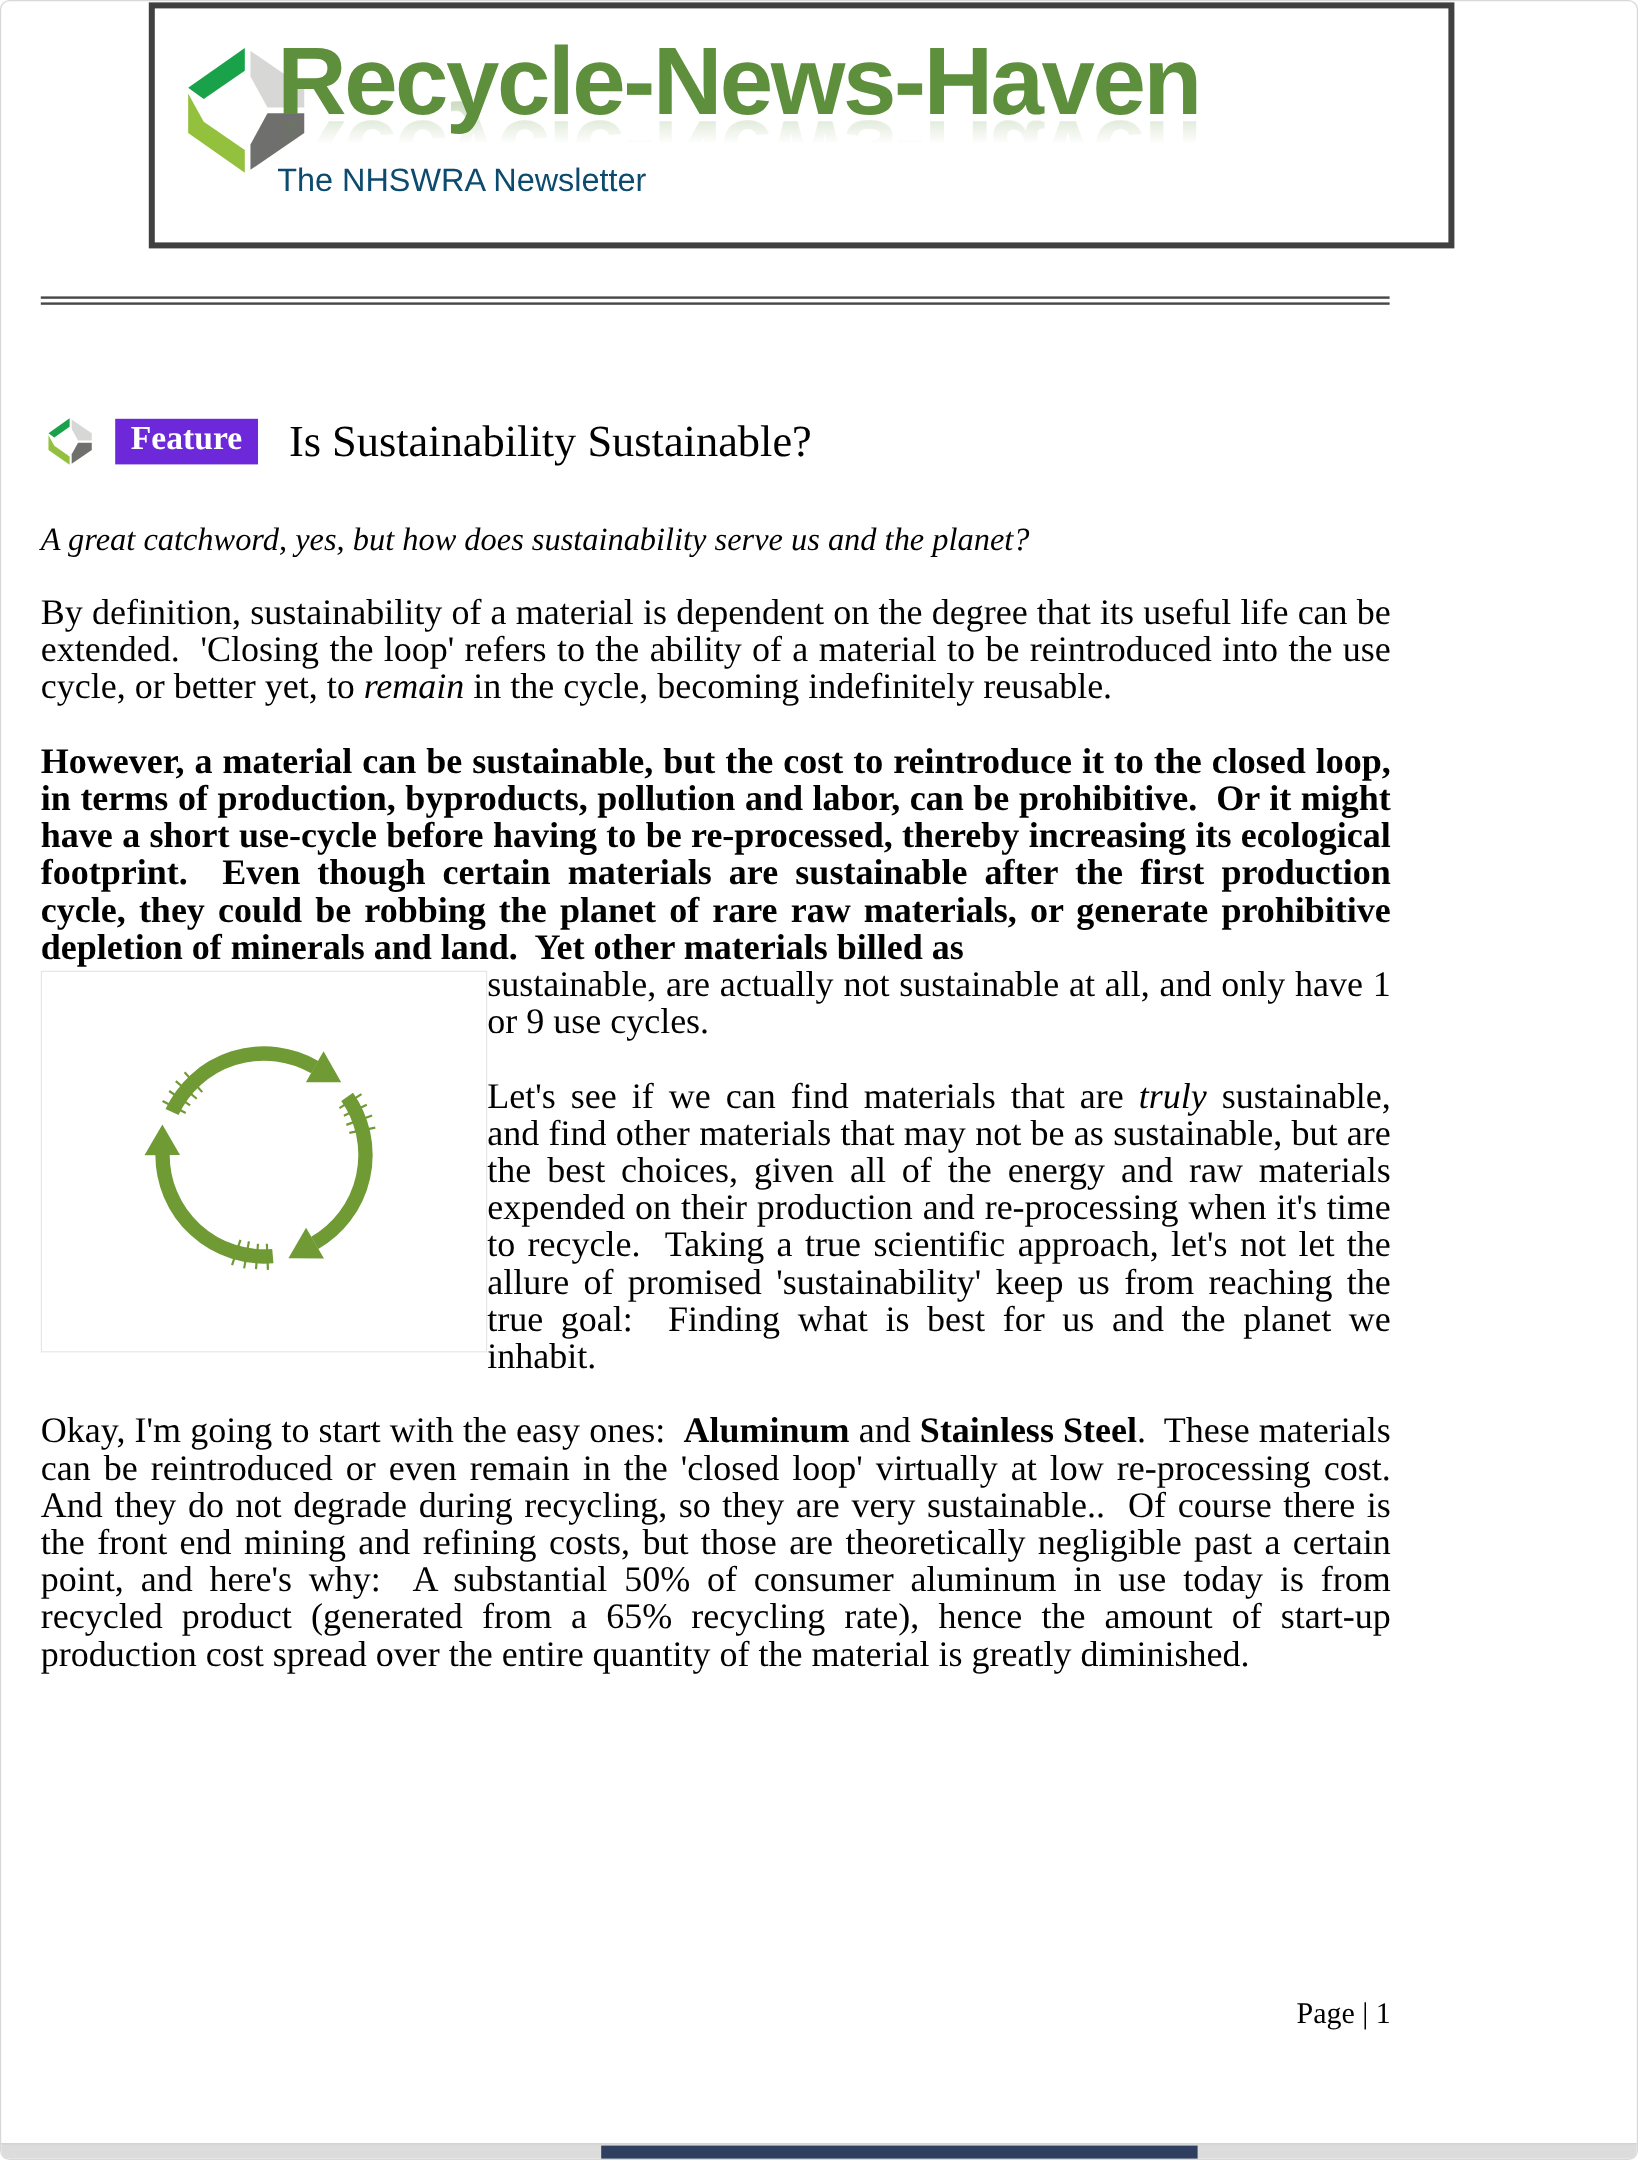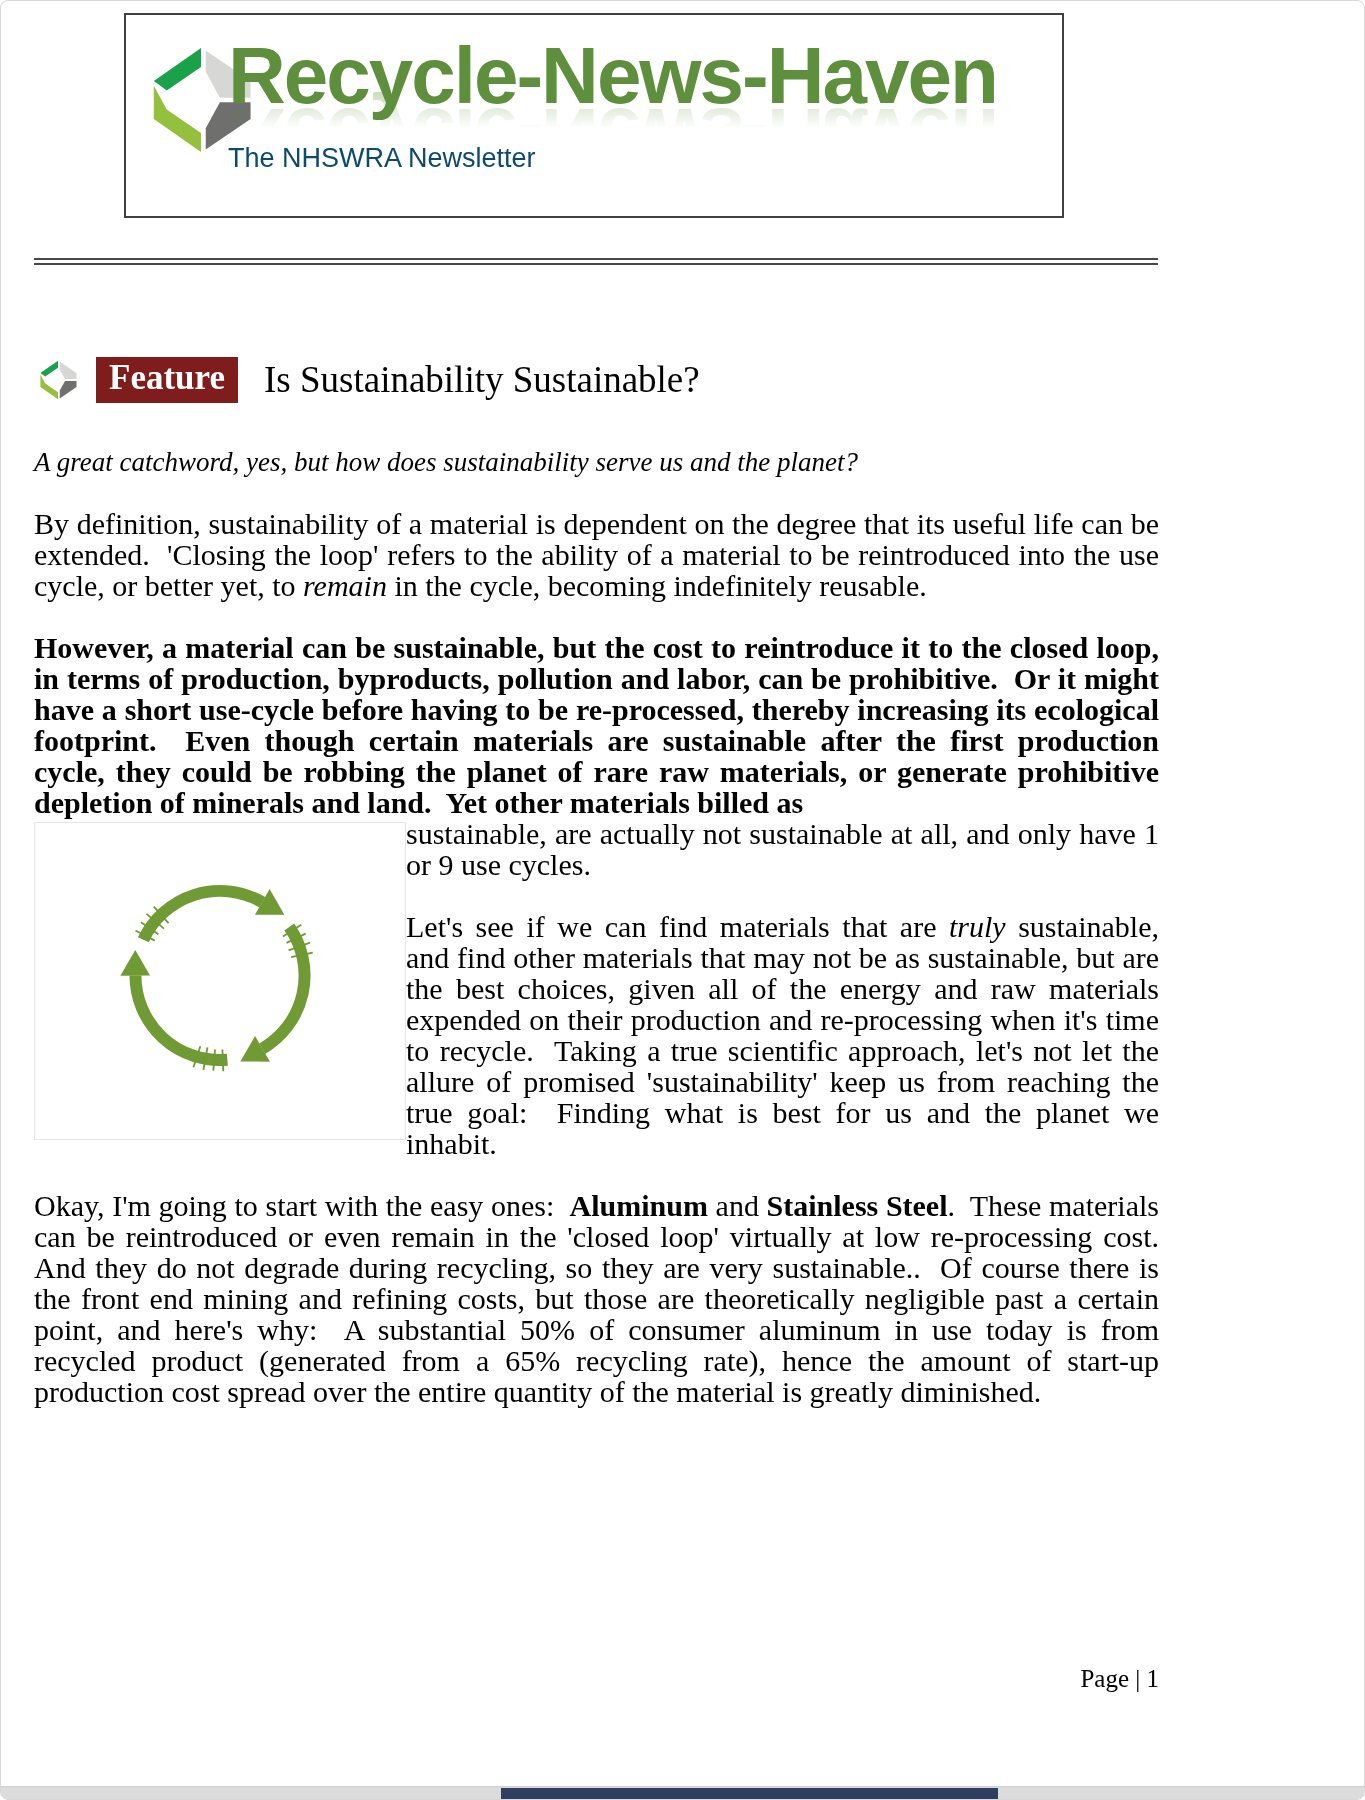--- a/index.html
+++ b/index.html
@@ -3,22 +3,22 @@
 <meta charset="utf-8">
 <style>
   html,body{margin:0;padding:0;}
   body{
     width:1365px;height:1800px;position:relative;background:#ffffff;
     font-family:"Liberation Serif", serif;color:#000;
     border:1px solid #d8d8d8;border-radius:8px;box-sizing:border-box;overflow:hidden;
   }
   
   .header-box{
-    position:relative;margin:12px 0 0 123px;width:940px;height:205px;
-    border:2px solid #404040;background:#fff;box-sizing:border-box;
+    position:relative;margin:1px 0 0 123px;width:1088px;height:205px;
+    border:5px solid #404040;background:#fff;box-sizing:border-box;
   }
   .brand-logo{position:absolute;left:16px;top:26px;width:118px;height:118px;}
   .brand-title{
     position:absolute;left:102px;top:14px;height:94px;line-height:94px;
     font-family:"Liberation Sans", sans-serif;font-weight:700;font-size:80px;
     letter-spacing:-2px;color:#5e8f3c;white-space:nowrap;
     -webkit-box-reflect:below -34px linear-gradient(transparent 58%, rgba(70,70,70,0.35));
   }
   .brand-tagline{
     position:absolute;left:102px;top:128px;
@@ -26,22 +26,22 @@
   }
   
   .double-rule{
     margin:40px 206px 0 33px;height:3px;
     border-top:2px solid #474747;border-bottom:2px solid #474747;
   }
   
   .feature-row{margin:92px 205px 0 33px;display:flex;align-items:center;}
   .feature-logo{width:48px;height:44px;flex:0 0 auto;}
   .feature-badge{
-    margin-left:14px;background:#7f1d1d;color:#ffffff;
-    font-weight:700;font-size:35px;padding:2px 13px 5px 13px;line-height:1.1;
+    margin-left:14px;background:#6d28d9;color:#ffffff;
+    font-weight:700;font-size:28px;padding:2px 13px 5px 13px;line-height:1.1;
   }
   .article-title{margin-left:26px;font-size:37px;font-weight:400;color:#000;white-space:nowrap;}
   
   .lede{
     margin:44px 205px 0 33px;font-style:italic;font-size:27px;line-height:30px;
   }
   .body-text{margin:0 205px 0 33px;}
   .para{
     font-size:30px;line-height:31px;text-align:justify;
     white-space:pre-wrap;margin:31px 0 0 0;

